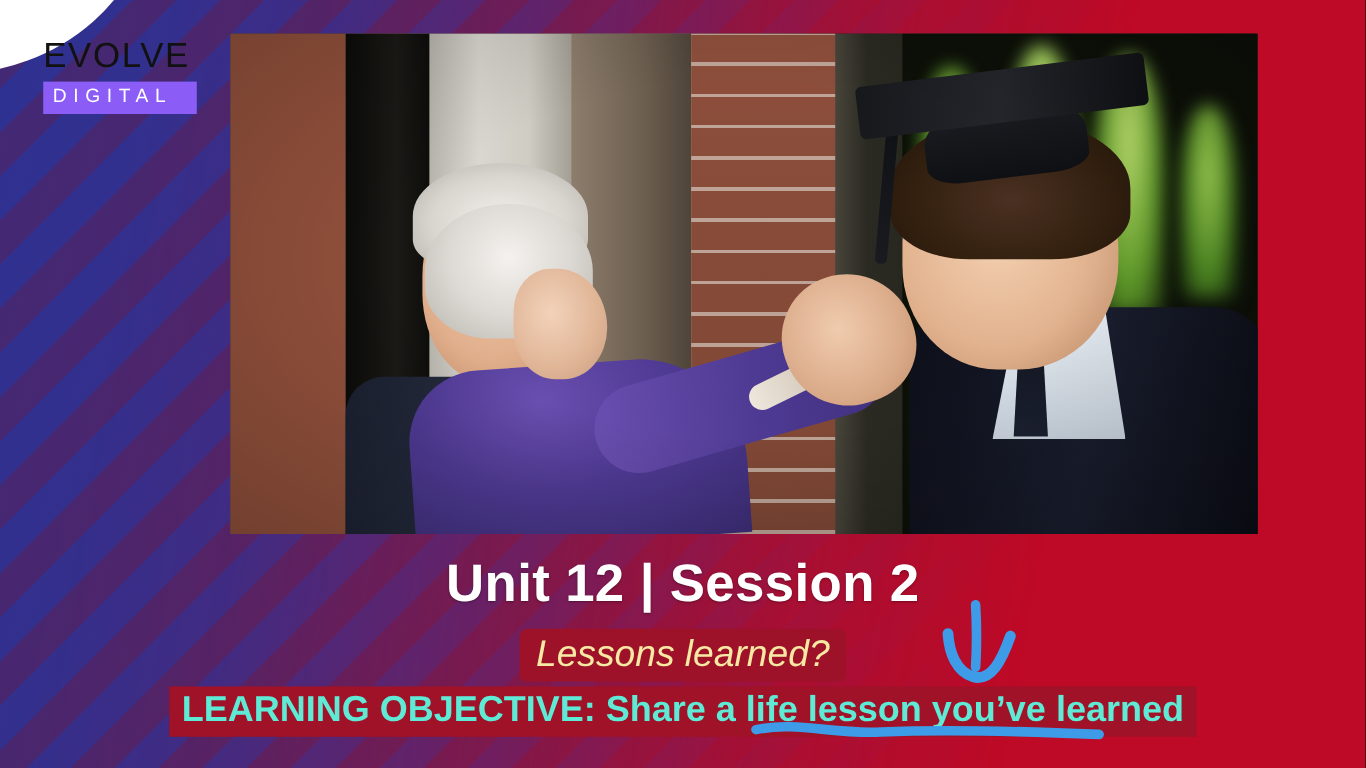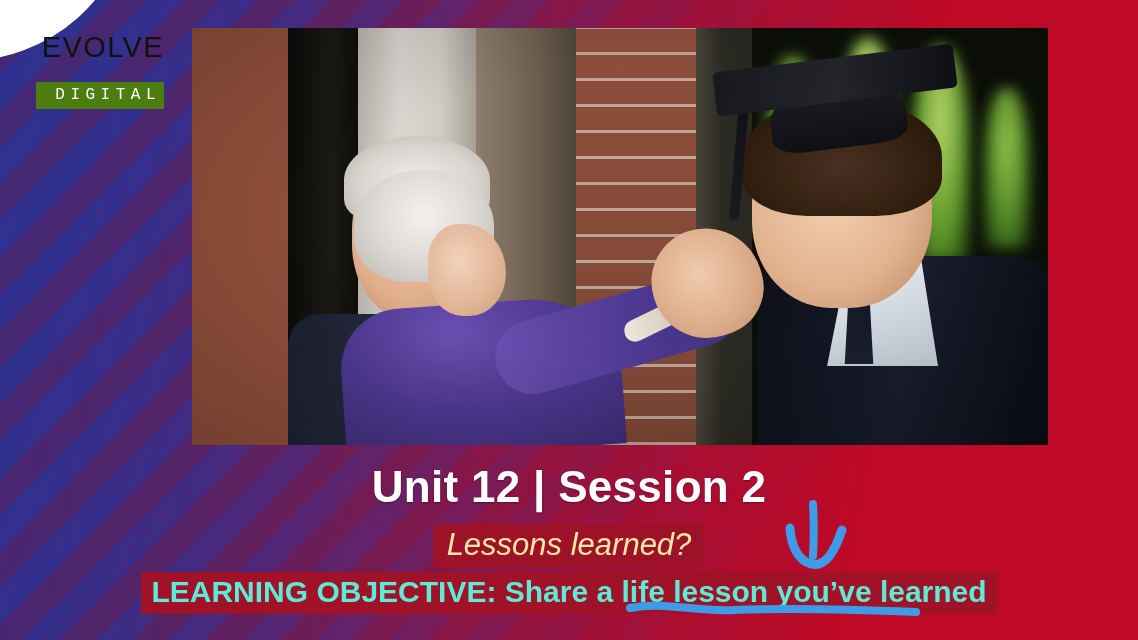--- a/index.html
+++ b/index.html
@@ -48,35 +48,34 @@
   }
   .logo-blob2{
     position:absolute; left:-80px; top:-100px;
     width:280px; height:262px;
     background:#fff;
     border-radius:0 0 100% 0;
     clip-path:ellipse(170px 152px at 38px 10px);
   }
   .logo-wrap{
     position:absolute; left:36px; top:32px;
-    width:128px; text-align:right;
+    width:128px; text-align:left;
   }
   .logo-evolve{
     font-size:29px; font-weight:400; letter-spacing:1.4px;
     color:#111; line-height:1.05;
     font-family:"Liberation Sans", sans-serif;
   }
   .logo-digital{
-    margin-top:20px;
-    background:#4d7c0f;
+    margin-top:6px;
+    background:#8b5cf6;
     color:#ffffff;
     font-size:16px; letter-spacing:5.5px;
     padding:4px 3px 4px 8px;
     line-height:1.15;
-    font-family:Liberation Mono, monospace;
   }
 
   
   .photo{
     position:absolute; left:192px; top:28px;
     width:856px; height:417px;
     overflow:hidden;
     background:#2a2118;
   }
   .ph-layer{ position:absolute; }

